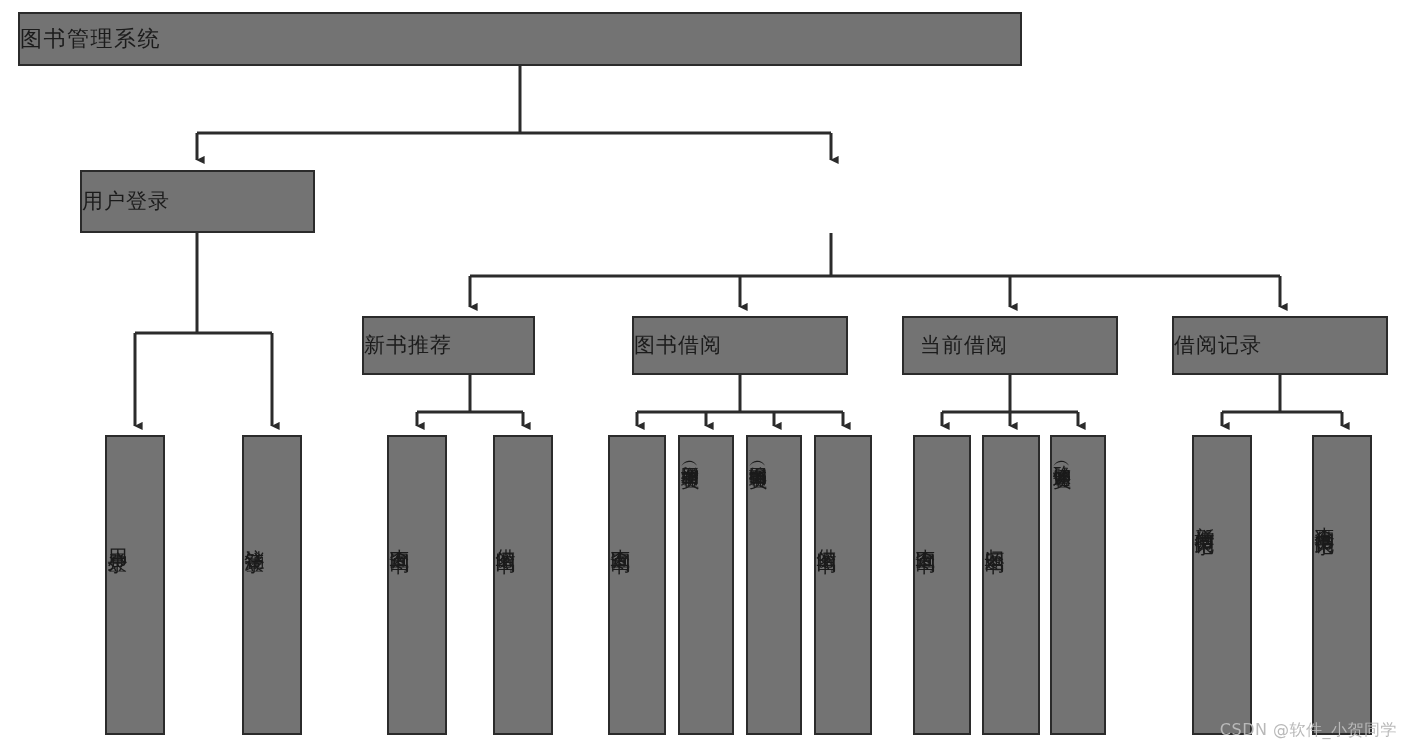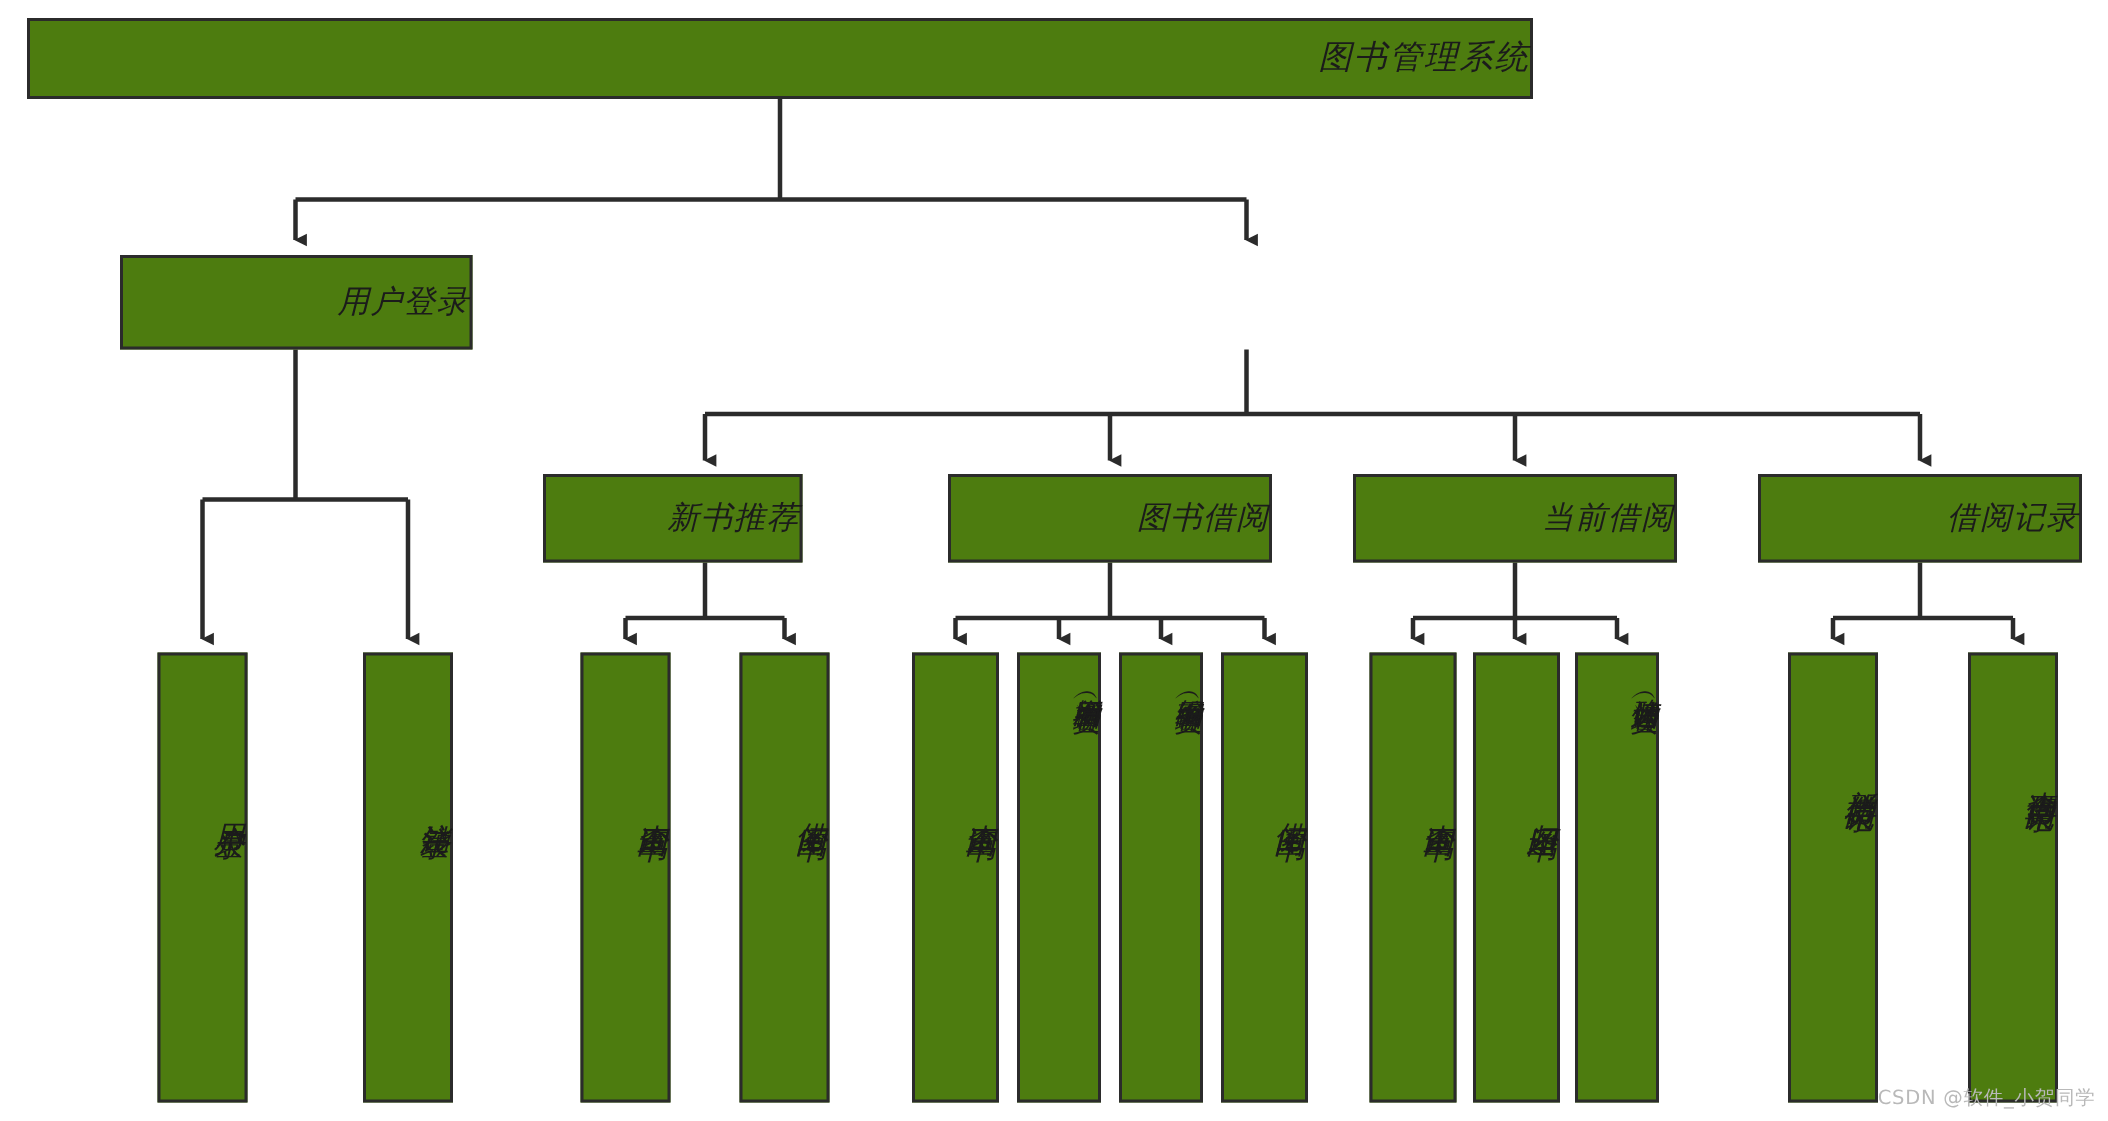--- a/index.html
+++ b/index.html
@@ -22,28 +22,27 @@
     position: absolute;
     left: 0;
     top: 0;
     width: 1405px;
     height: 747px;
     pointer-events: none;
   }
   .node {
     position: absolute;
     box-sizing: border-box;
-    background: #4d7c0f;
+    background: #737373;
     border: 2px solid #2b2b2b;
     display: flex;
     align-items: center;
-    justify-content: flex-end;
+    justify-content: flex-start;
     color: #1b1b1b;
     z-index: 2;
-    font-style: italic;
   }
   .node-label {
     display: block;
     text-align: center;
     line-height: 1.18;
     white-space: nowrap;
   }
   
   .node.horizontal .node-label {
     font-size: 21px;
@@ -73,21 +72,21 @@
   .node.vertical.mid .node-label {
     padding-top: 60px;
   }
   .node.vertical.low .node-label {
     padding-top: 82px;
   }
   #watermark {
     position: absolute;
     right: 8px;
     bottom: 6px;
-    font-size: 13px;
+    font-size: 16px;
     color: #b9b9b9;
     letter-spacing: 0.5px;
     z-index: 5;
     white-space: nowrap;
   }
 </style>
 </head>
 <body>
 
 <div id="diagram-root">
@@ -149,21 +148,21 @@
   <div class="node horizontal" style="left:80px; top:170px; width:235px; height:63px;">
     <span class="node-label">用户登录</span>
   </div>
 
   <div class="node horizontal" style="left:362px; top:316px; width:173px; height:59px;">
     <span class="node-label">新书推荐</span>
   </div>
   <div class="node horizontal" style="left:632px; top:316px; width:216px; height:59px;">
     <span class="node-label">图书借阅</span>
   </div>
-  <div class="node horizontal" style="left:902px; top:316px; width:216px; height:59px;">
+  <div class="node horizontal" style="left:902px; top:316px; width:216px; height:59px;padding-left:16px;">
     <span class="node-label">当前借阅</span>
   </div>
   <div class="node horizontal" style="left:1172px; top:316px; width:216px; height:59px;">
     <span class="node-label">借阅记录</span>
   </div>
 
   <div class="node vertical low" style="left:105px; top:435px; width:60px; height:300px;">
     <span class="node-label">用户登录</span>
   </div>
   <div class="node vertical low" style="left:242px; top:435px; width:60px; height:300px;">

